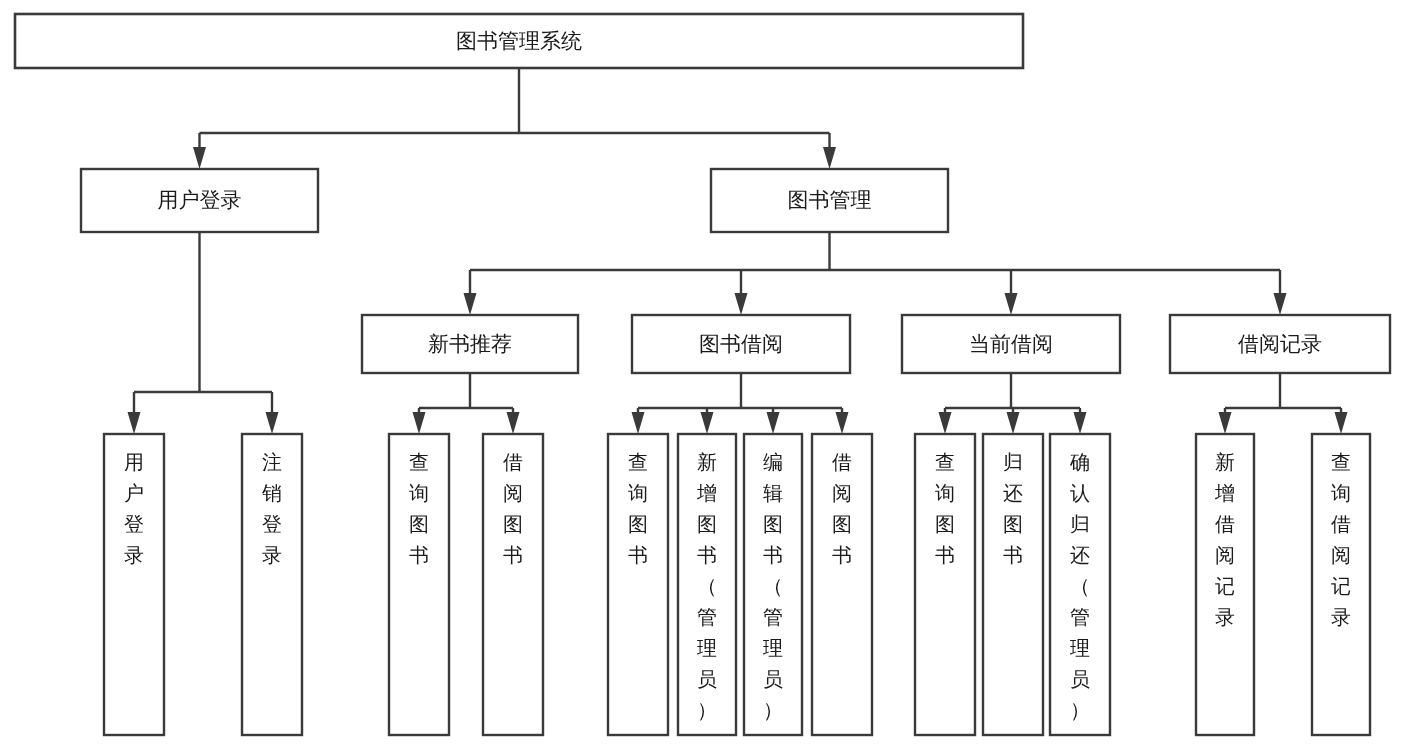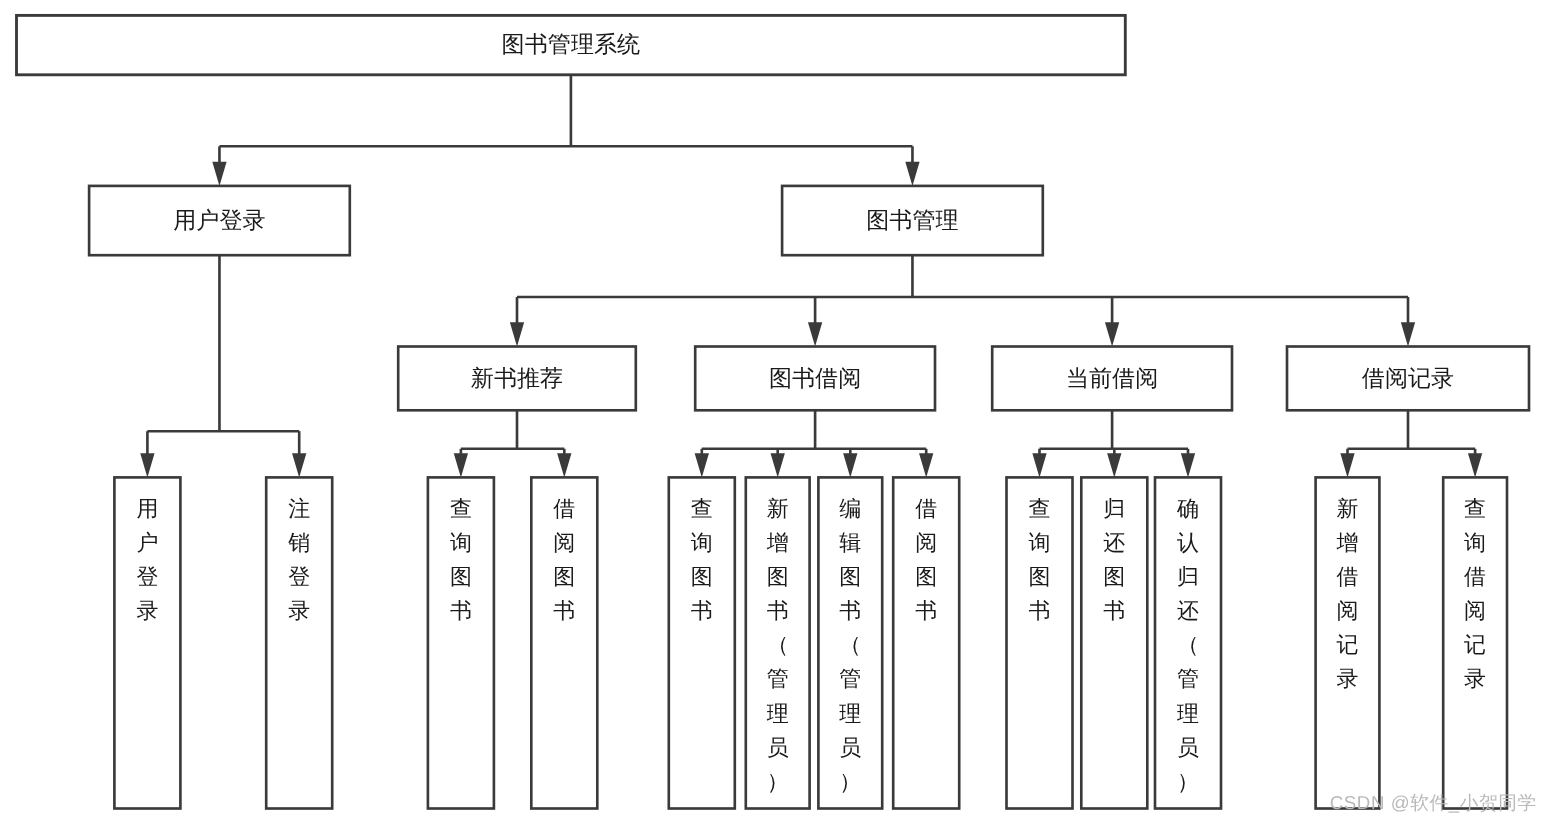--- a/index.html
+++ b/index.html
@@ -201,14 +201,13 @@
         <g>
           <rect x="1196" y="434" width="58" height="301" class="node-box"></rect>
           <text x="1225" y="464" class="node-label vertical-label"><tspan x="1225" y="464">新</tspan><tspan x="1225" y="495">增</tspan><tspan x="1225" y="526">借</tspan><tspan x="1225" y="557">阅</tspan><tspan x="1225" y="588">记</tspan><tspan x="1225" y="619">录</tspan></text>
         </g>
         <g>
           <rect x="1312" y="434" width="58" height="301" class="node-box"></rect>
           <text x="1341" y="464" class="node-label vertical-label"><tspan x="1341" y="464">查</tspan><tspan x="1341" y="495">询</tspan><tspan x="1341" y="526">借</tspan><tspan x="1341" y="557">阅</tspan><tspan x="1341" y="588">记</tspan><tspan x="1341" y="619">录</tspan></text>
         </g>
       </g>
   </svg>
-  <div class="watermark">CSDN @软件_小贺同学</div>
 </div>
 
 </body></html>

